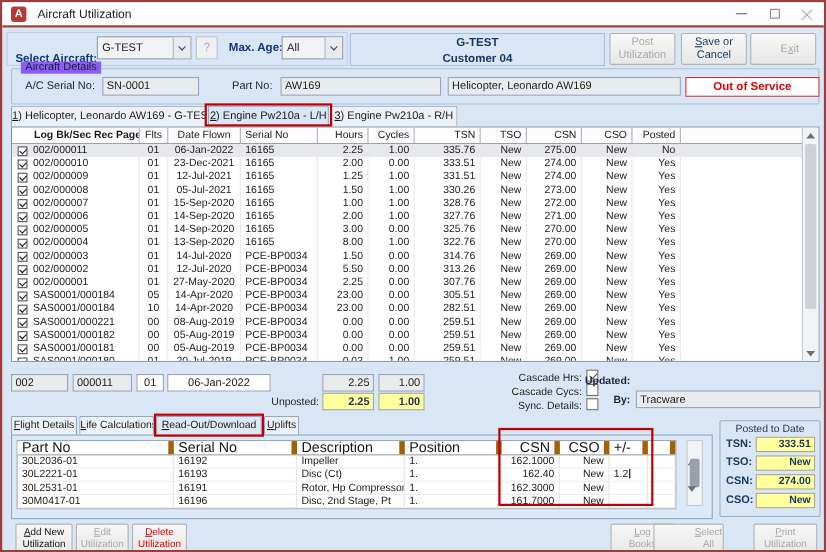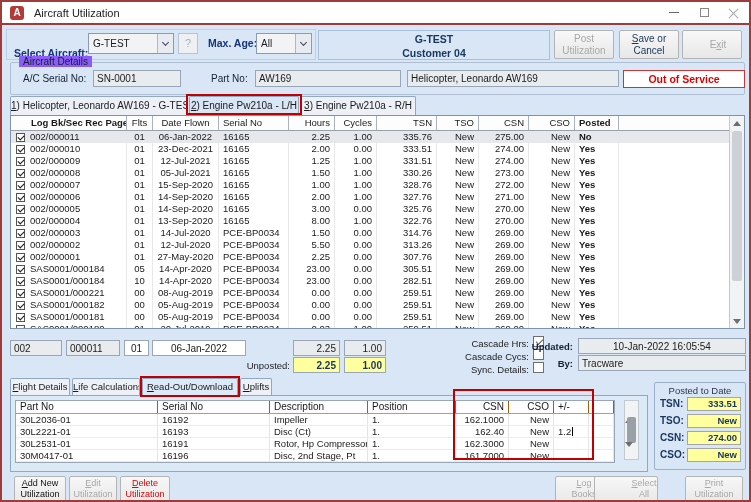--- a/index.html
+++ b/index.html
@@ -55,21 +55,21 @@
   
   .uttable{position:absolute;top:113px;left:8px;width:735px;height:214px;background:#fff;border:1px solid #7f93a8;overflow:hidden;}
   .uth{display:flex;height:15px;background:#fdfdfd;border-bottom:1px solid #98a2ae;}
   .uth .hc{font-size:9.5px;line-height:14px;border-right:1px solid #aab2bc;padding:0 4px;white-space:nowrap;overflow:hidden;}
   .utbody .utr{display:flex;height:12px;background:#fff;}
   .utr.sel{background:#e7e8ec;}
   .utr .c{font-size:9.5px;line-height:12px;border-right:1px solid #e8e8e8;padding:0 4px;white-space:nowrap;overflow:hidden;}
   .w0{width:116px;} .w1{width:26px;text-align:center;} .w2{width:66px;text-align:center;} .w3{width:70px;}
   .w4{width:46px;text-align:right;} .w5{width:42px;text-align:right;} .w6{width:60px;text-align:right;}
   .w7{width:42px;text-align:right;} .w8{width:50px;text-align:right;} .w9{width:46px;text-align:right;}
-  .w10{width:44px;text-align:left;font-weight:bold;} .wf{flex:1;border-right:none;}
+  .w10{width:44px;text-align:right;} .wf{flex:1;border-right:none;}
   .uth .w0{padding-left:20px;font-weight:bold;}
   .c.w0{display:flex;align-items:center;padding-left:5px;}
   .cb{width:9px;height:9px;border:1px solid #555;background:#fff;margin-right:5px;position:relative;flex:none;}
   .cb.checked::after{content:"";position:absolute;left:1px;top:1px;width:5px;height:3px;
       border-left:1px solid #1a1a1a;border-bottom:1px solid #1a1a1a;transform:rotate(-45deg);}
   .vsb{position:absolute;top:0;right:0;bottom:0;width:15px;background:#f1f3f5;border-left:1px solid #c4c9cf;}
   .vsb .arr{position:absolute;left:0;right:0;height:14px;display:flex;align-items:center;justify-content:center;}
   .arr.up{top:0;} .arr.dn{bottom:0;}
   .tri-up{width:0;height:0;border-left:4px solid transparent;border-right:4px solid transparent;border-bottom:5px solid #6a6f76;}
   .tri-dn{width:0;height:0;border-left:4px solid transparent;border-right:4px solid transparent;border-top:5px solid #6a6f76;}
@@ -84,21 +84,21 @@
       border-left:1px solid #5a5a5a;border-bottom:1px solid #5a5a5a;transform:rotate(-45deg);}
   
   .dtabs{position:absolute;top:376px;left:8px;height:18px;display:flex;font-size:9.5px;}
   .dtab{height:18px;border:1px solid #8fa8c4;border-bottom:none;background:#edf1f7;text-align:center;
         line-height:16px;margin-right:2px;border-radius:2px 2px 0 0;white-space:nowrap;overflow:hidden;}
   .dtab:nth-child(1){width:60px;} .dtab:nth-child(2){width:68px;} .dtab:nth-child(3){width:96px;} .dtab:nth-child(4){width:32px;}
   .dtab.active{background:#dce9f7;}
   .dpanel{position:absolute;top:393px;left:8px;width:638px;height:77px;border:1px solid #8fa8c4;background:#dce9f7;}
   .rotable{position:absolute;left:4px;top:4px;width:600px;background:#fff;border:1px solid #98a6b8;}
   .roth{display:flex;height:13px;border-bottom:1px solid #98a2ae;background:#fdfdfd;}
-  .roth .hc{font-size:10px;line-height:12px;border-right:1px solid #a16207;padding:0 4px;white-space:nowrap;overflow:hidden;}
+  .roth .hc{font-size:13px;line-height:12px;border-right:5px solid #a16207;padding:0 4px;white-space:nowrap;overflow:hidden;}
   .rotr{display:flex;height:12px;border-bottom:1px solid #ececec;}
   .rotr .c{font-size:9.5px;line-height:11px;border-right:1px solid #e4e4e4;padding:0 4px;white-space:nowrap;overflow:hidden;}
   .r0{width:142px;} .r1{width:112px;} .r2{width:98px;} .r3{width:88px;}
   .r4{width:53px;text-align:right;} .r5{width:45px;text-align:right;} .r6{width:35px;} .rf{flex:1;border-right:none;}
   .caret{display:inline-block;width:1px;height:9px;background:#000;vertical-align:-1px;margin-left:1px;}
   .vsb2{position:absolute;left:613px;top:4px;width:15px;height:60px;background:#f1f3f5;border:1px solid #c4c9cf;}
   .vsb2 .arr{height:12px;}
   .vsb2 .thumb{top:16px;height:26px;background:#9aa0a8;}
   
   .posted{position:absolute;top:380px;left:652px;width:92px;height:88px;border:1px solid #9ab0c8;border-radius:2px;}
@@ -512,21 +512,20 @@
     <div class="fld yellow right" style="left:338px;top:21px;width:42px;">1.00</div>
 
     <div class="rlbl" style="left:423px;top:2px;width:100px;text-align:right;">Cascade Hrs:</div>
     <div class="ckbx checked" style="left:527px;top:0;"></div>
     <div class="rlbl" style="left:423px;top:15px;width:100px;text-align:right;">Cascade Cycs:</div>
     <div class="ckbx" style="left:527px;top:13px;"></div>
     <div class="rlbl" style="left:423px;top:28px;width:100px;text-align:right;">Sync. Details:</div>
     <div class="ckbx" style="left:527px;top:26px;"></div>
 
     <div class="rlbl b" style="left:455px;top:5px;width:112px;text-align:right;">Updated:</div>
-    <div class="fld center" style="left:572px;top:2px;width:168px;">10-Jan-2022 16:05:54</div>
     <div class="rlbl b" style="left:455px;top:22px;width:112px;text-align:right;">By:</div>
     <div class="fld" style="left:572px;top:19px;width:168px;">Tracware</div>
   </div>
 
   <div class="dtabs" id="dtabs">
       <div class="dtab"><u>F</u>light Details</div>
       <div class="dtab"><u>L</u>ife Calculations</div>
       <div class="dtab active"><u>R</u>ead-Out/Download</div>
       <div class="dtab"><u>U</u>plifts</div>
     </div>

